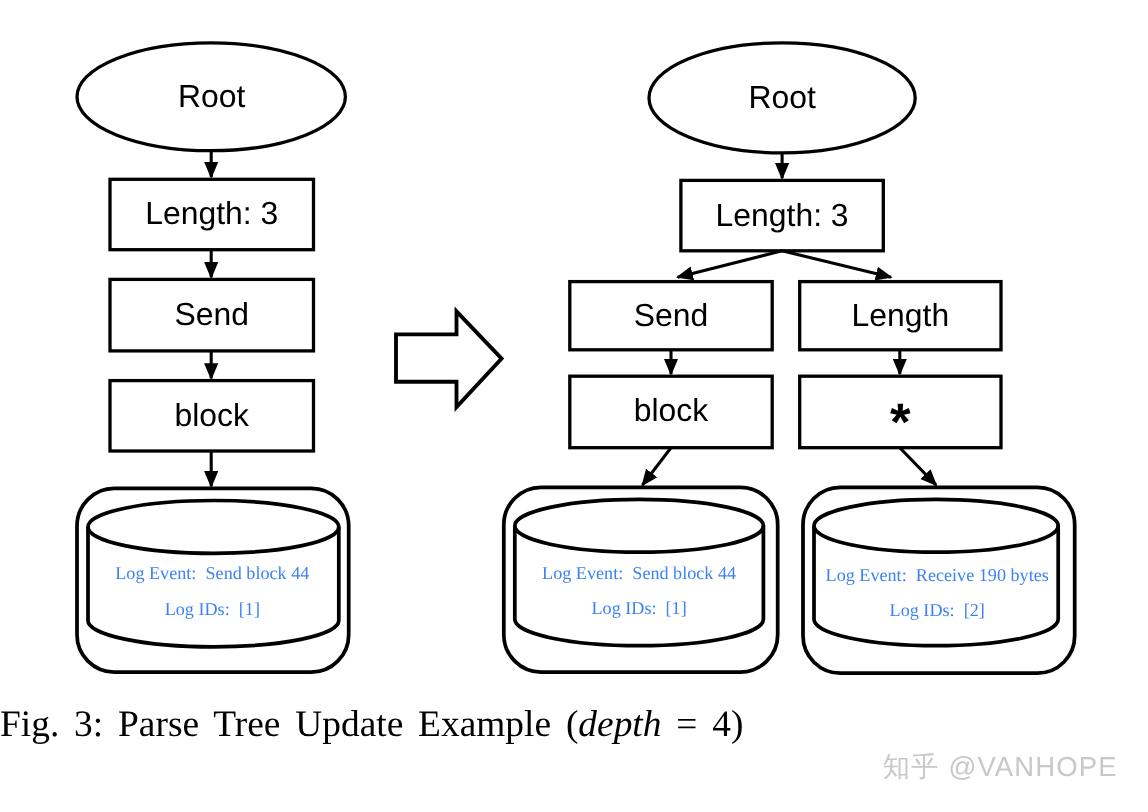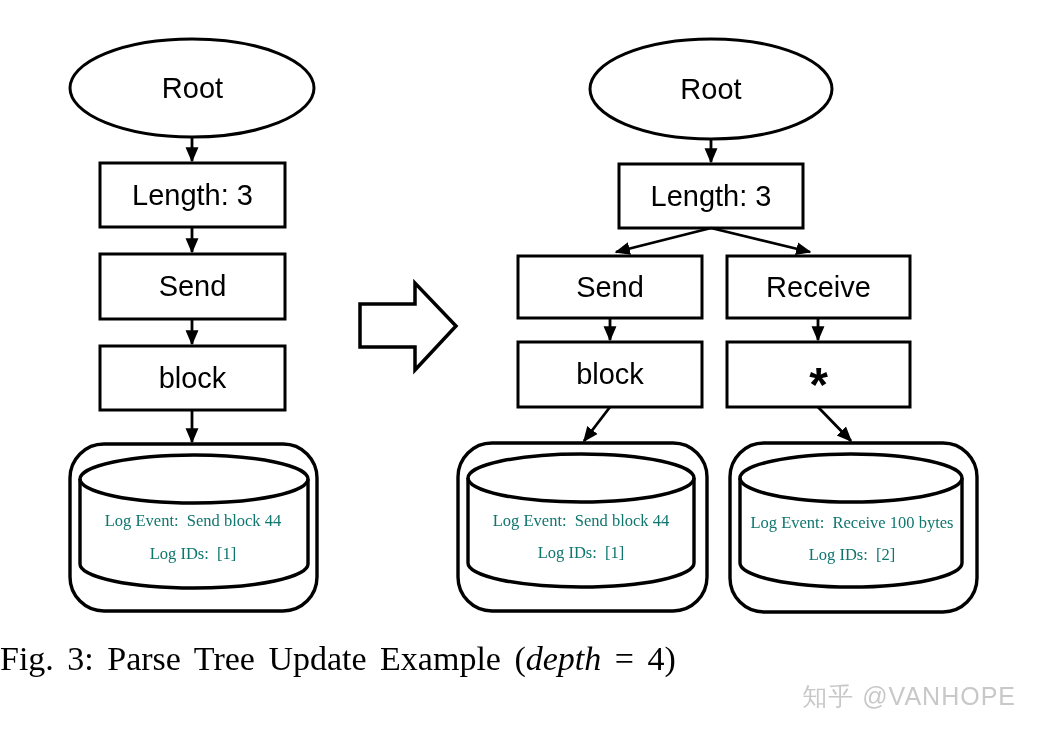--- a/index.html
+++ b/index.html
@@ -32,21 +32,21 @@
   .star-label {
     font-size: 48px;
     font-weight: bold;
   }
   .star-label span { transform: translateY(10px); display: inline-block; }
   .db-line {
     position: absolute;
     transform: translate(-50%, -50%);
     font-family: "Liberation Serif", serif;
     font-size: 16.5px;
-    color: #0f766e;
+    color: #3b82f6;
     white-space: pre;
     text-align: center;
   }
   .caption {
     position: absolute;
     left: 0; top: 640px;
     width: 100%;
     text-align: left;
     font-family: "Liberation Serif", serif;
     font-size: 34px;
@@ -124,27 +124,27 @@
   <div class="node-label" style="left:100px; top:49px; width:185px; height:78px;">Root</div>
   <div class="node-label" style="left:100px; top:163px; width:185px; height:64px;">Length: 3</div>
   <div class="node-label" style="left:100px; top:254px; width:185px; height:65px;">Send</div>
   <div class="node-label" style="left:100px; top:346px; width:185px; height:64px;">block</div>
   <div class="db-line" style="left:193px; top:521px;">Log Event:  Send block 44</div>
   <div class="db-line" style="left:193px; top:554px;">Log IDs:  [1]</div>
 
   <div class="node-label" style="left:619px; top:50px; width:184px; height:78px;">Root</div>
   <div class="node-label" style="left:619px; top:164px; width:184px; height:64px;">Length: 3</div>
   <div class="node-label" style="left:518px; top:256px; width:184px; height:62px;">Send</div>
-  <div class="node-label" style="left:727px; top:256px; width:183px; height:62px;">Receive</div>
+  <div class="node-label" style="left:727px; top:256px; width:183px; height:62px;">Length</div>
   <div class="node-label" style="left:518px; top:342px; width:184px; height:65px;">block</div>
   <div class="node-label star-label" style="left:727px; top:342px; width:183px; height:65px;">
       <span>*</span>
     </div>
   <div class="db-line" style="left:581px; top:521px;">Log Event:  Send block 44</div>
   <div class="db-line" style="left:581px; top:553px;">Log IDs:  [1]</div>
-  <div class="db-line" style="left:852px; top:523px;">Log Event:  Receive 100 bytes</div>
+  <div class="db-line" style="left:852px; top:523px;">Log Event:  Receive 190 bytes</div>
   <div class="db-line" style="left:852px; top:555px;">Log IDs:  [2]</div>
 
   <div class="caption"><span>Fig. 3: Parse Tree Update Example (</span><span class="cap-italic">depth</span><span> = 4)</span></div>
 
   <div class="watermark">知乎 @VANHOPE</div>
 
 </div>
 
 </body></html>

